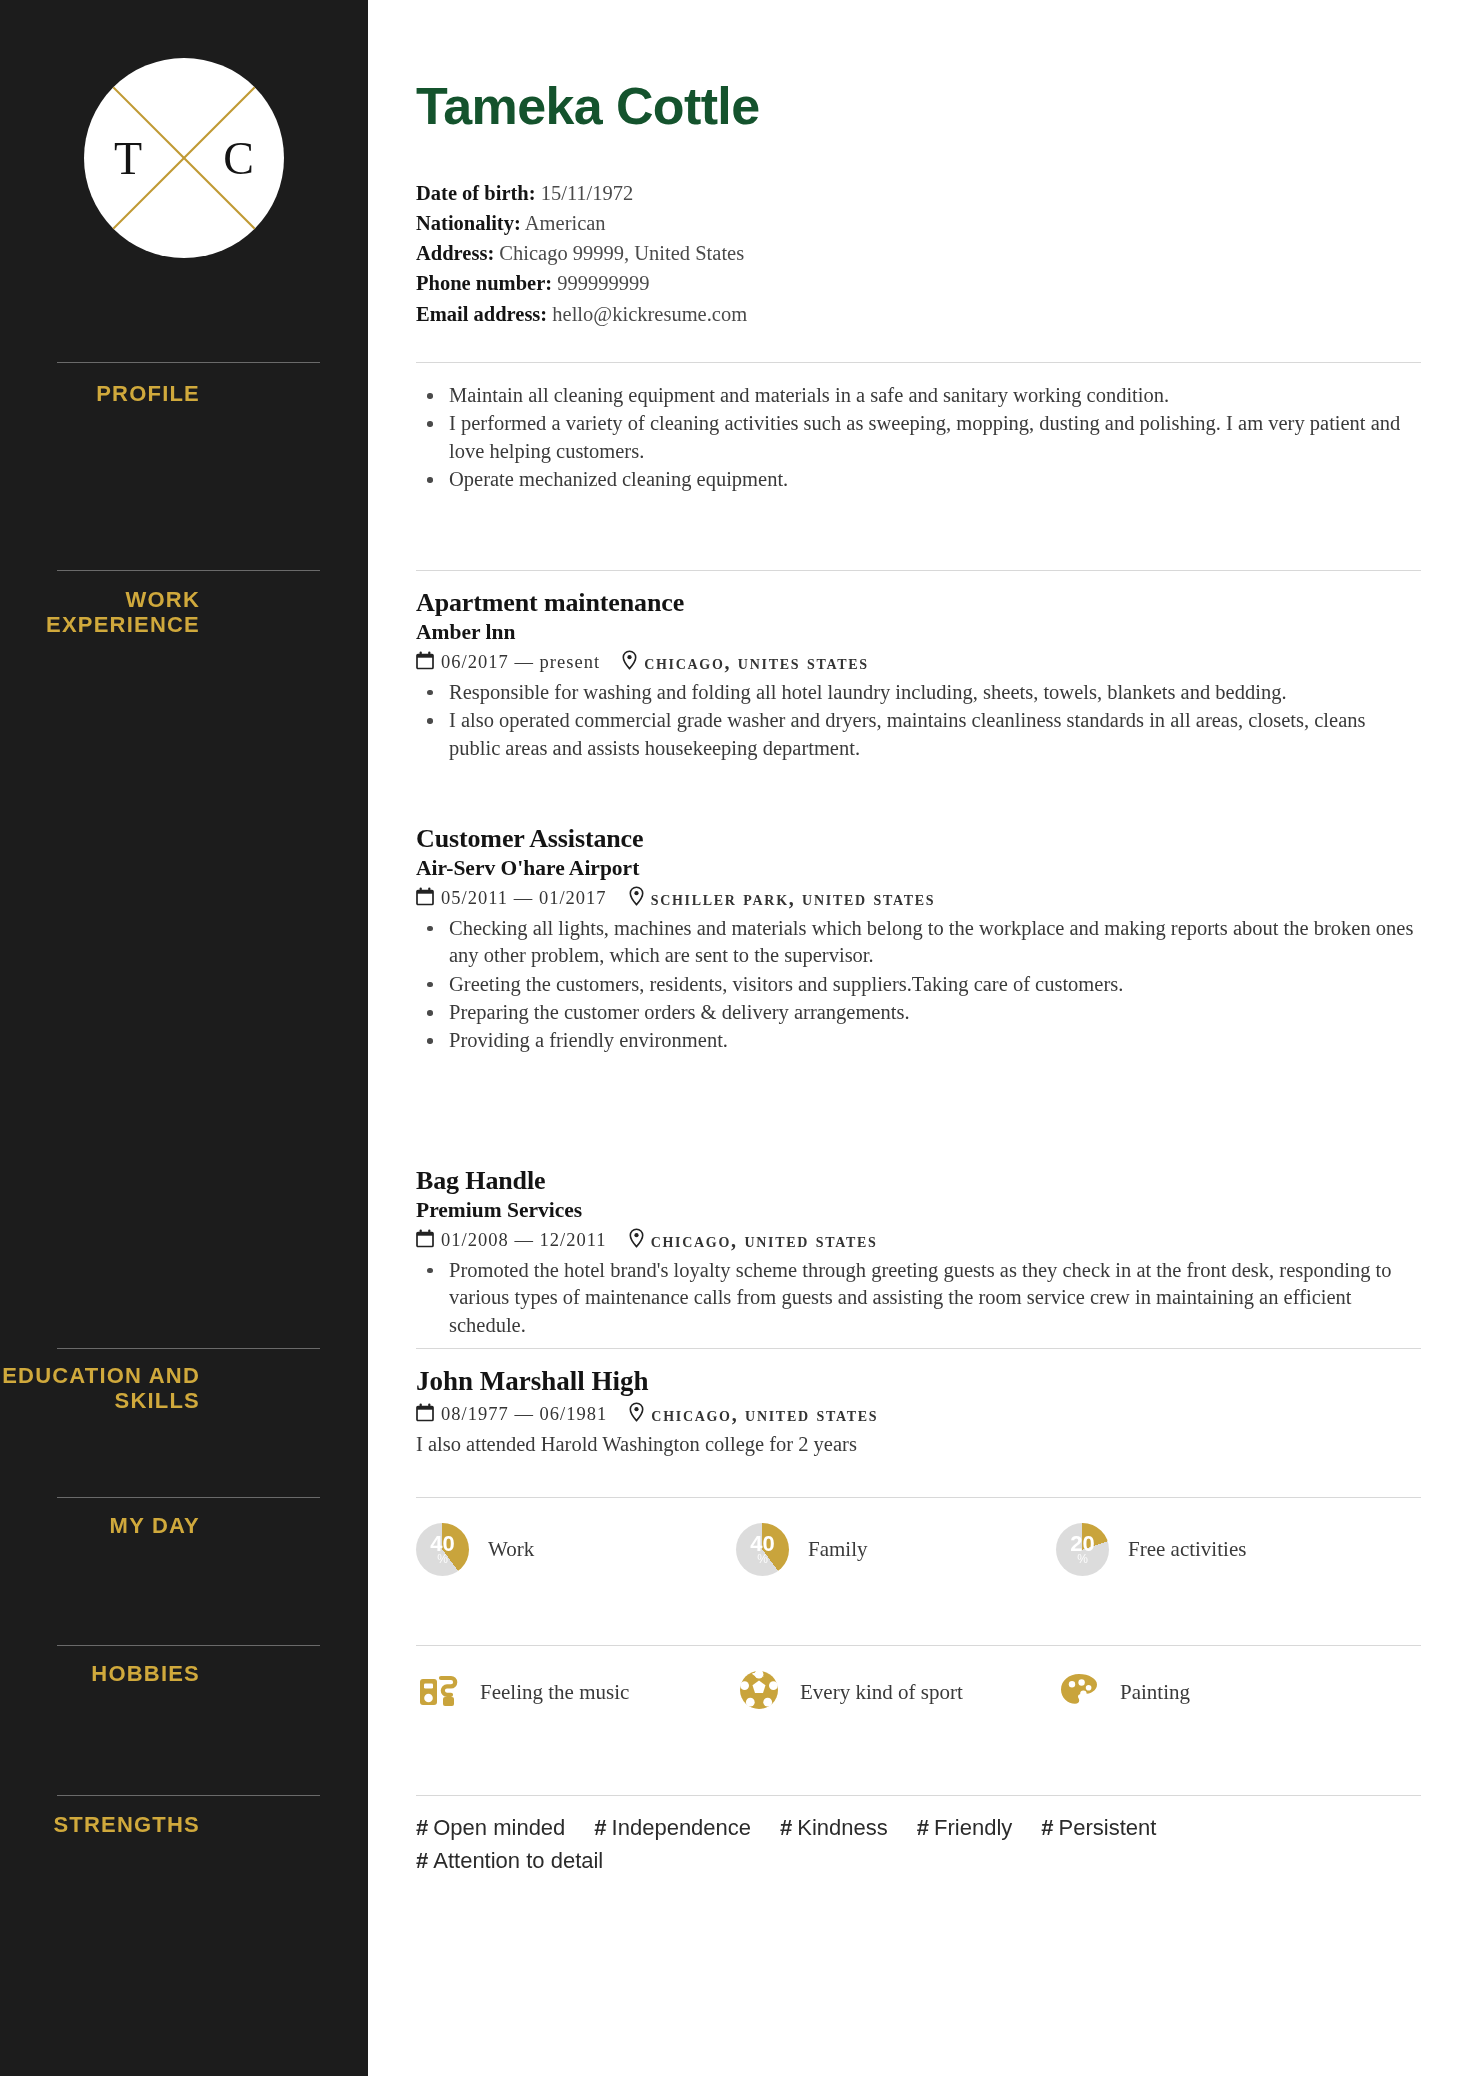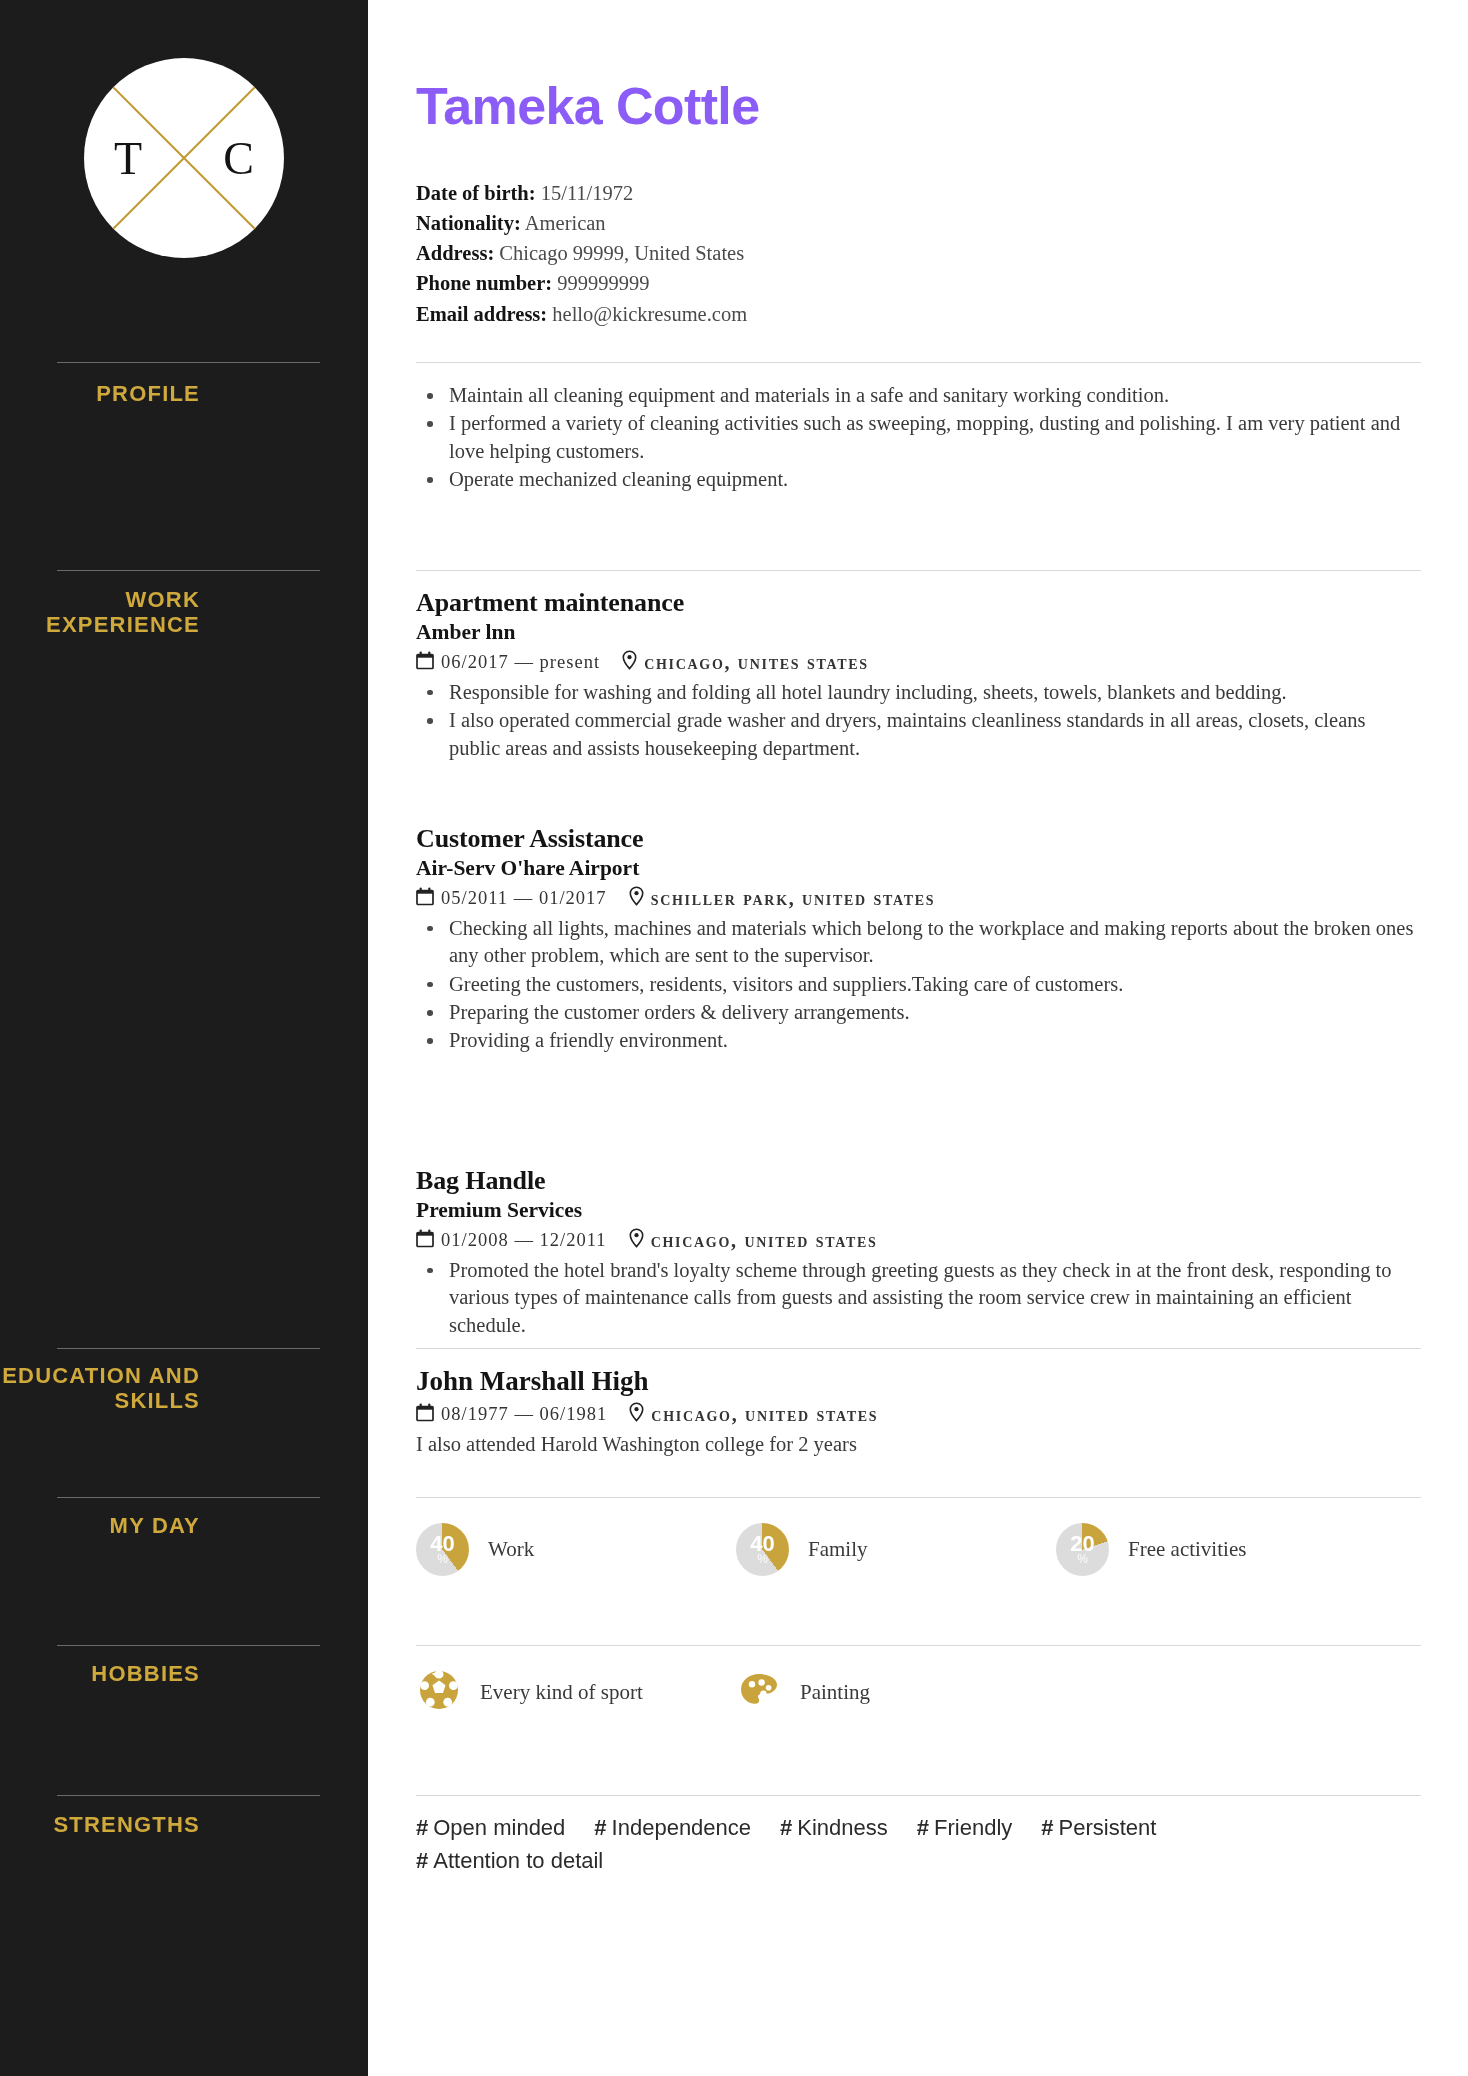--- a/index.html
+++ b/index.html
@@ -71,21 +71,21 @@
     position:relative;
     background:#ffffff;
     padding-left:48px;
     padding-right:55px;
   }
   .name {
     font-family:"Liberation Sans", sans-serif;
     font-weight:700;
     font-size:52px;
     letter-spacing:-0.012em;
-    color:#8b5cf6;
+    color:#14532d;
     position:absolute;
     top:80px; left:48px;
     line-height:1;
   }
   .contact {
     position:absolute;
     top:178px; left:48px;
     font-size:20.5px;
     line-height:1.47;
     color:#3d3d3d;
@@ -439,20 +439,32 @@
         </div>
 
       </div>
     </div>
 
     <div class="main-rule" style="top:1645px;"></div>
 
     <div class="blk" style="top:1667px;">
       <div class="hobbies">
 
+        <div class="hob-item" style="width:320px;">
+          <span class="ico">
+            <svg width="46" height="46" viewBox="0 0 46 46" fill="#c9a43c">
+              <rect x="4" y="12" width="17" height="26" rx="3"></rect>
+              <circle cx="12.5" cy="31" r="4.3" fill="#ffffff"></circle>
+              <rect x="8" y="16.5" width="9" height="5" rx="1.3" fill="#ffffff"></rect>
+              <path d="M25 11h10a4.2 4.2 0 0 1 0 8.4h-4a4.2 4.2 0 0 0 0 8.4h4" fill="none" stroke="#c9a43c" stroke-width="4.2" stroke-linecap="round"></path>
+              <rect x="27" y="30" width="11" height="9" rx="2"></rect>
+            </svg>
+          </span>
+          <span class="hob-lbl">Feeling the music</span>
+        </div>
 
         <div class="hob-item" style="width:320px;">
           <span class="ico">
             <svg width="46" height="46" viewBox="0 0 46 46">
               <circle cx="23" cy="23" r="19" fill="#c9a43c"></circle>
               <polygon points="23,13.5 29.5,18.3 27,26 19,26 16.5,18.3" fill="#ffffff"></polygon>
               <path d="M23 5.2c-2.6 0-5 .5-7.2 1.5l5.1 3.8 4.3-3.2 3 2.2c-1.6-.5-3.4-.8-5.2-4.3z" fill="#ffffff"></path>
               <circle cx="23" cy="7.2" r="4.4" fill="#ffffff"></circle>
               <circle cx="8.6" cy="18.6" r="4.4" fill="#ffffff"></circle>
               <circle cx="37.4" cy="18.6" r="4.4" fill="#ffffff"></circle>

